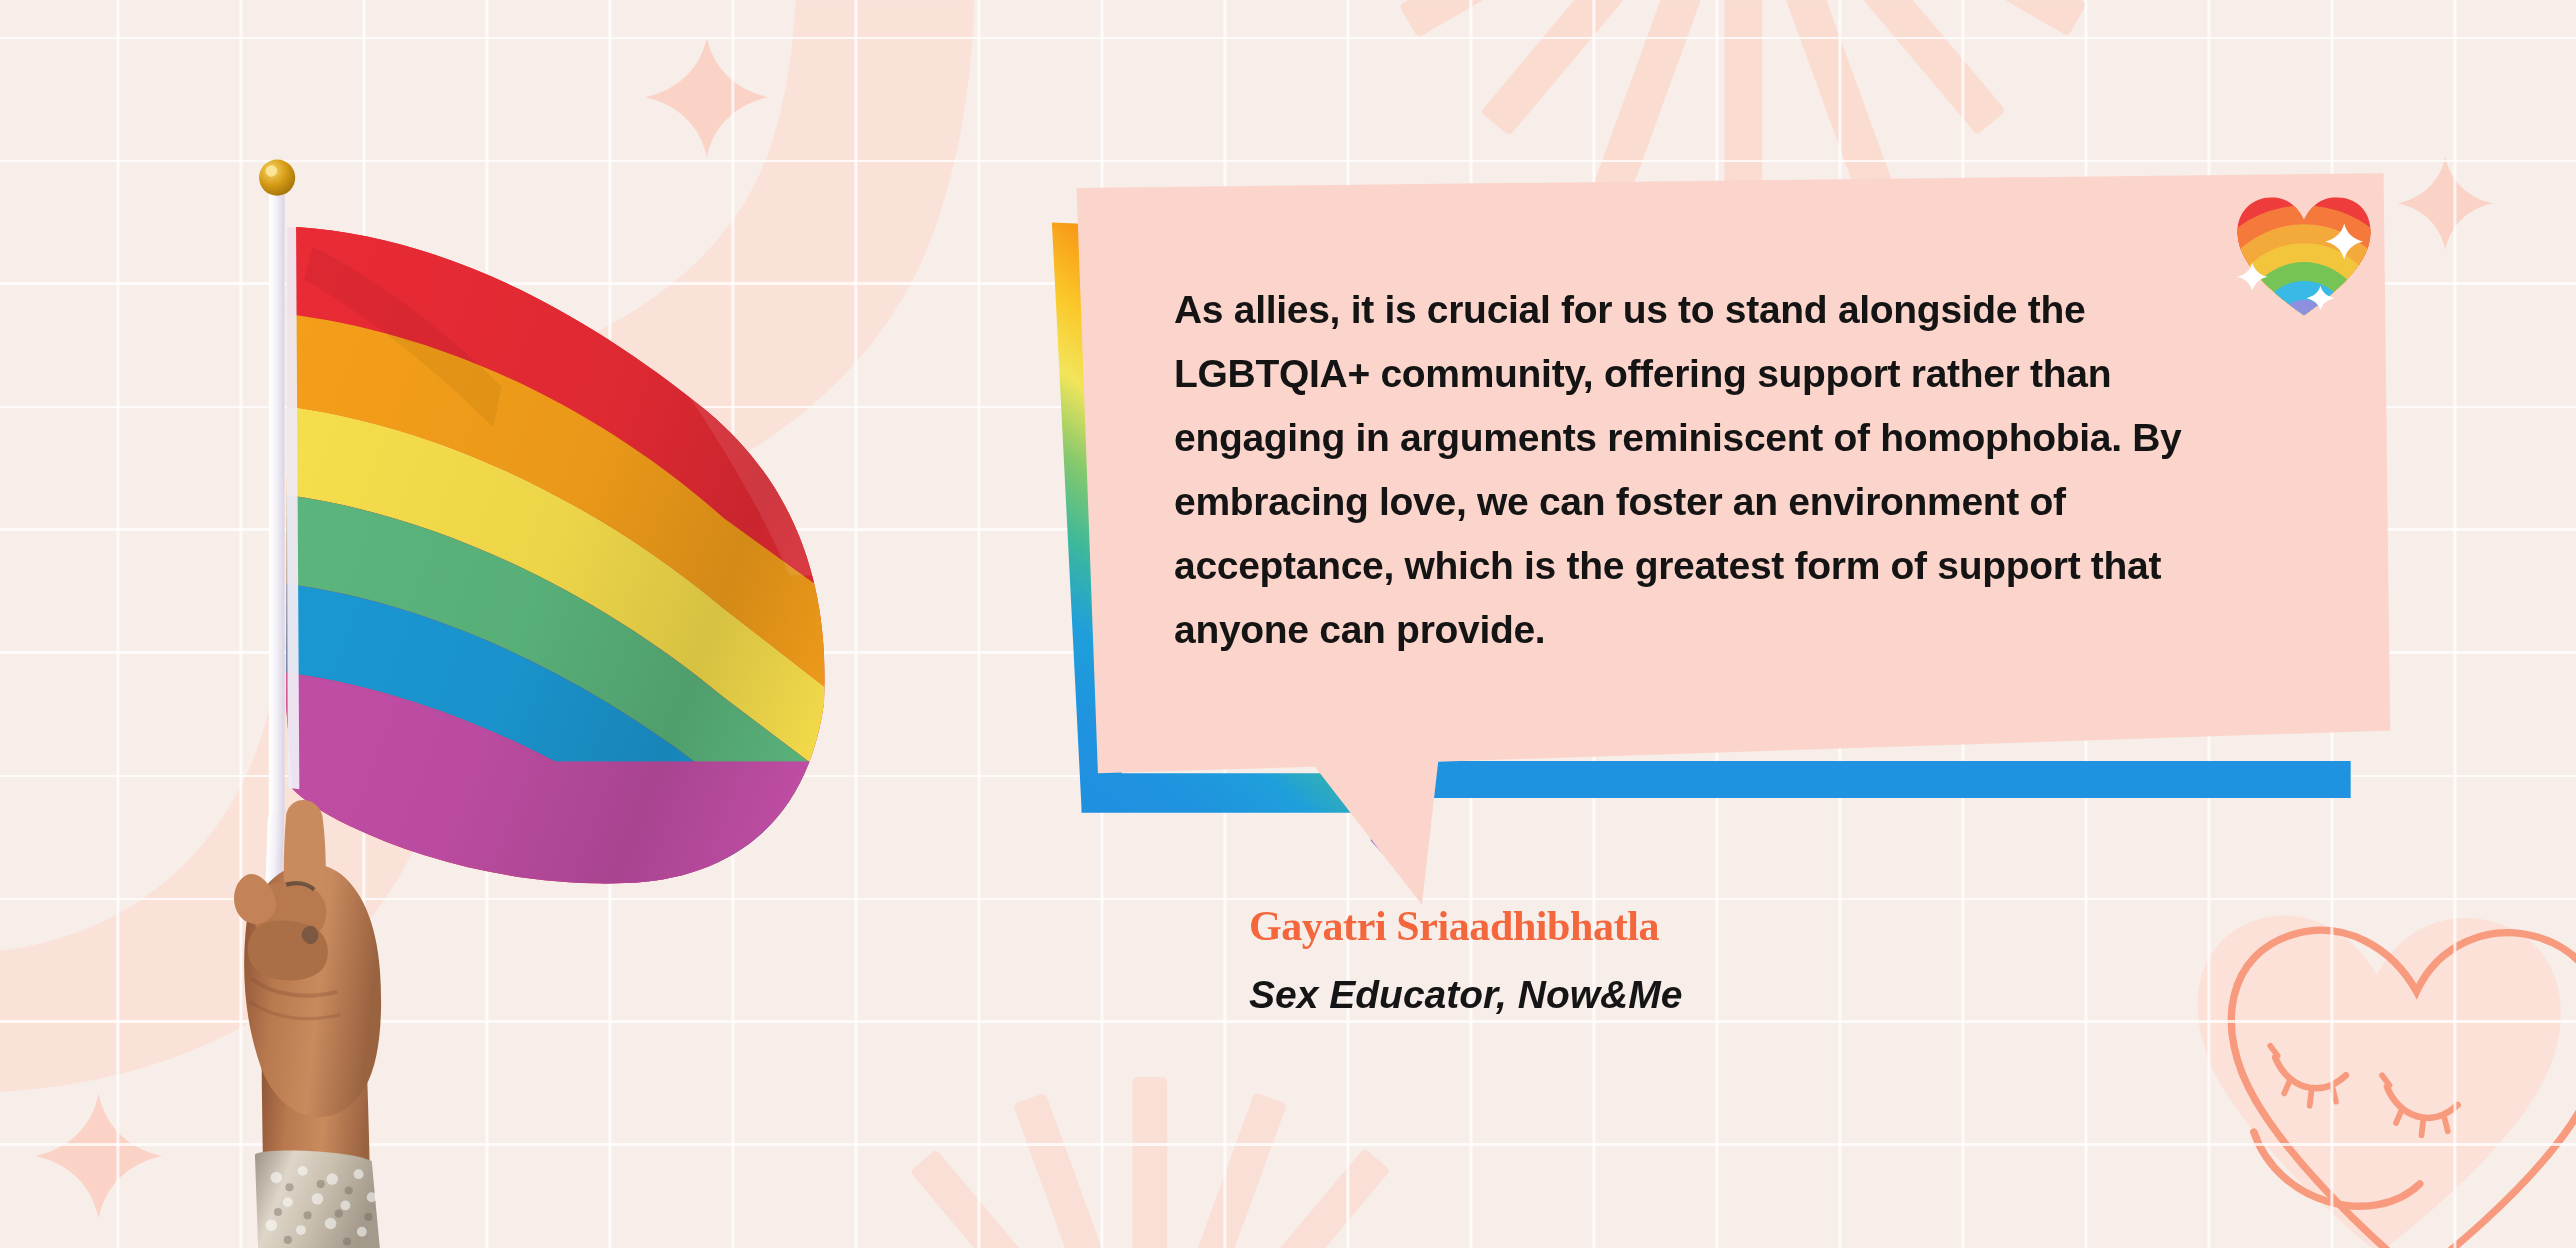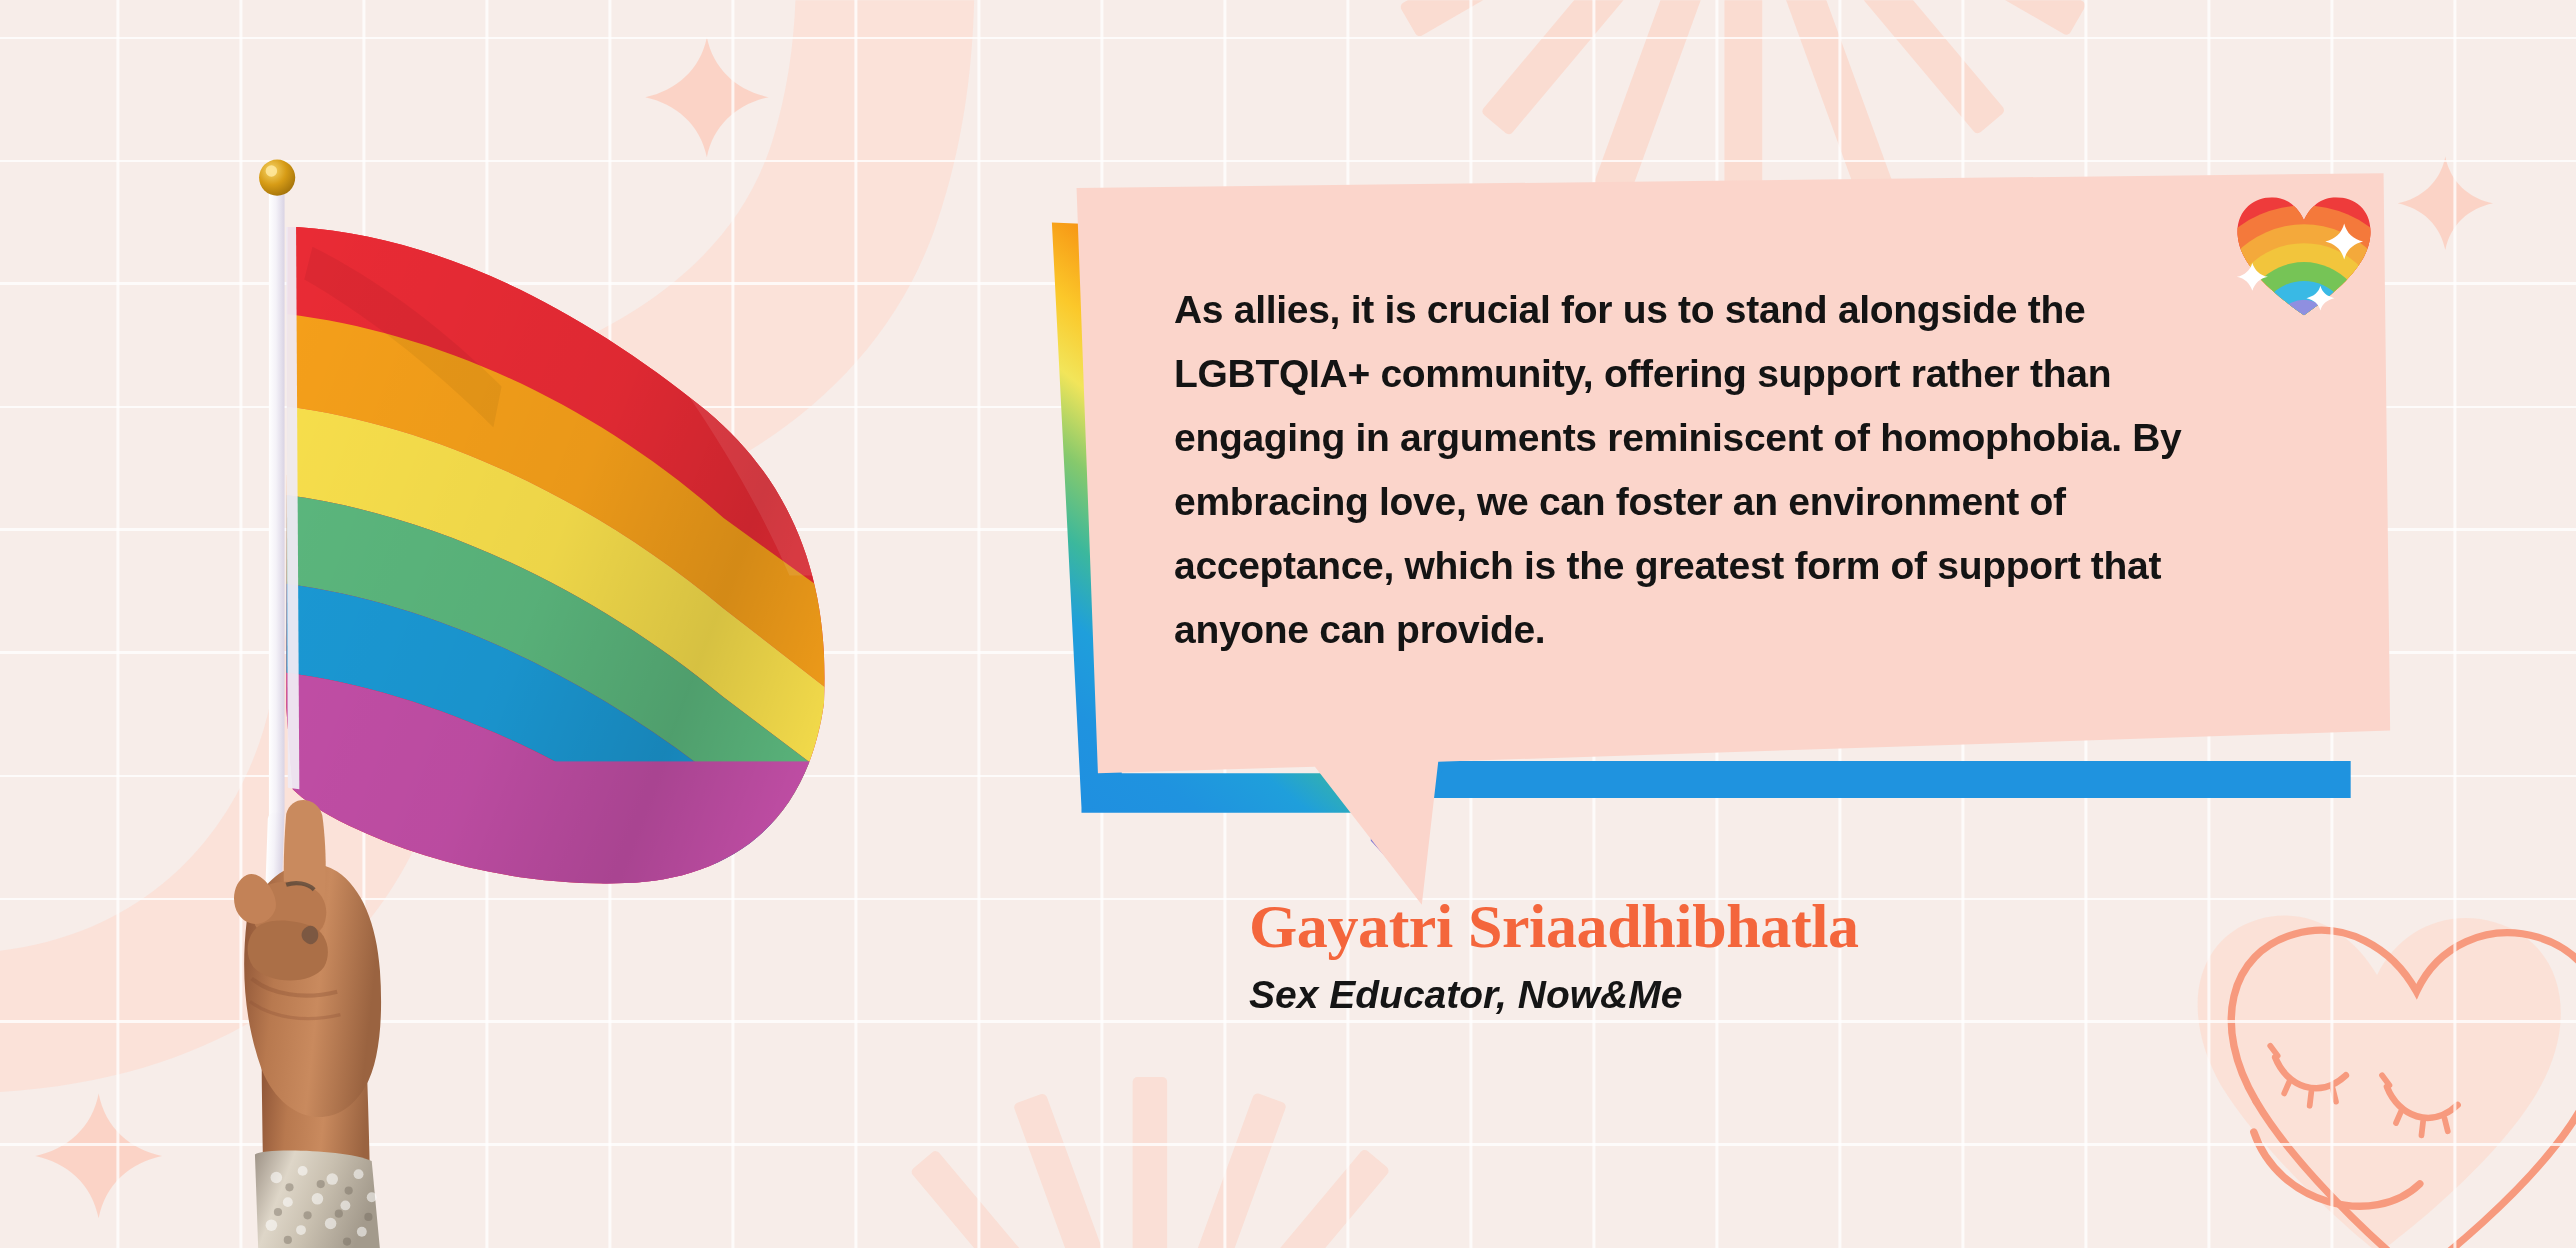--- a/index.html
+++ b/index.html
@@ -39,21 +39,21 @@
     letter-spacing:-0.3px;
     color:#141414;
     white-space:pre-line;
   }
 
   
   .attrib{position:absolute;left:1249px;top:896px;width:1151px;}
   .attrib-name{
     font-family:"Liberation Serif", serif;
     font-weight:700;
-    font-size:62px;
+    font-size:42px;
     line-height:61px;
     color:#f4663c;
     letter-spacing:-0.4px;
     margin:0;
   }
   .attrib-role{
     font-family:"Liberation Sans", sans-serif;
     font-weight:700;
     font-style:italic;
     font-size:39px;

